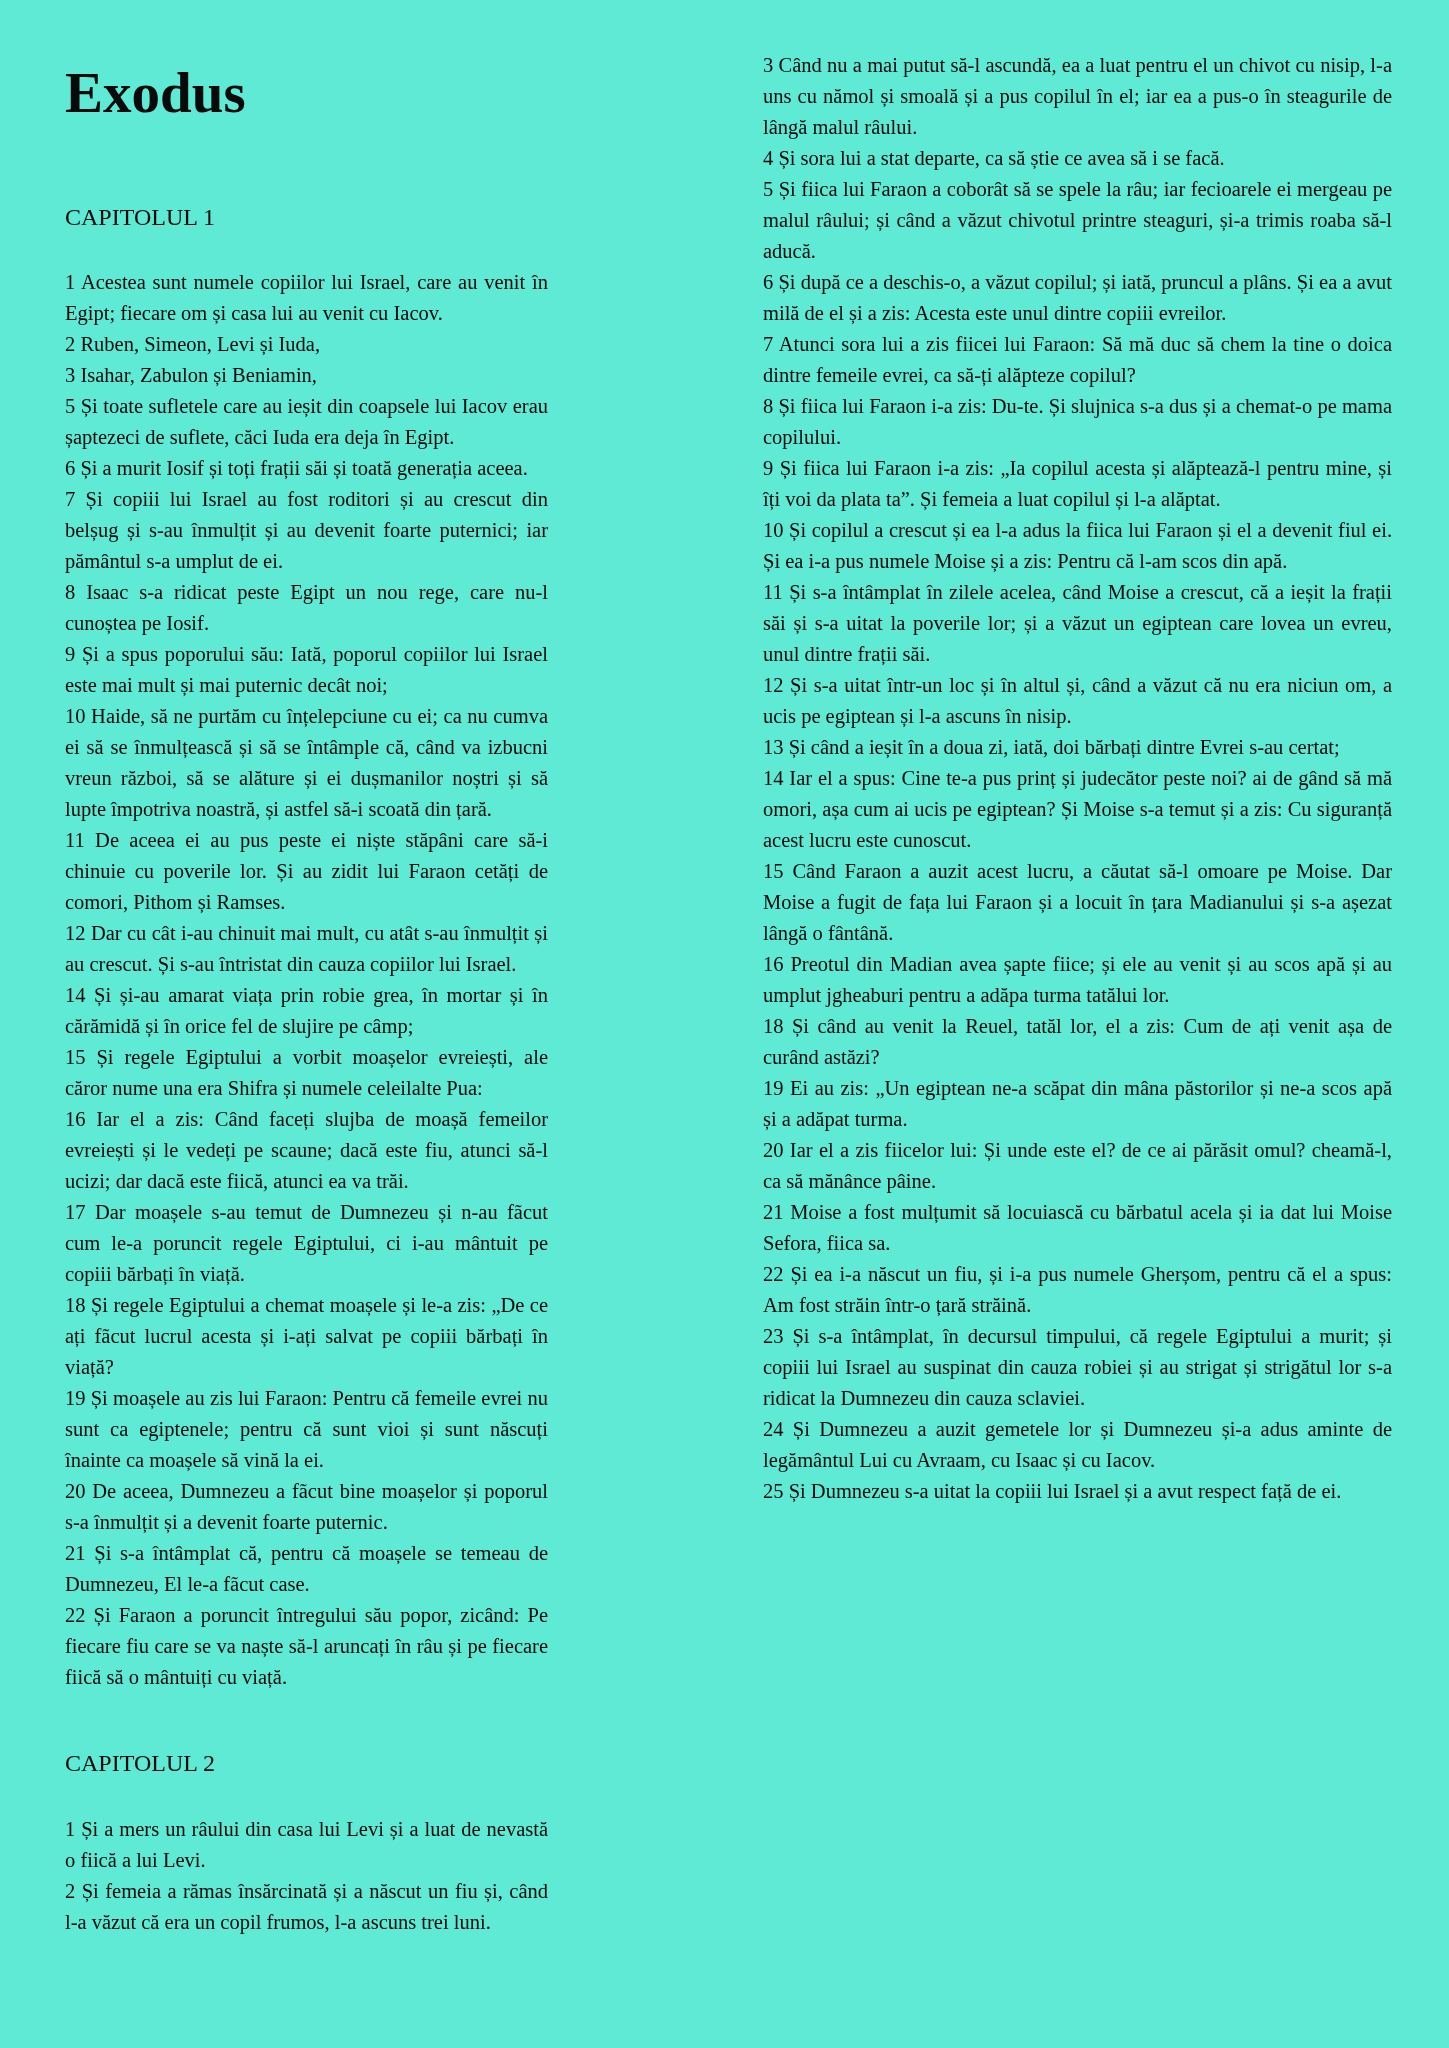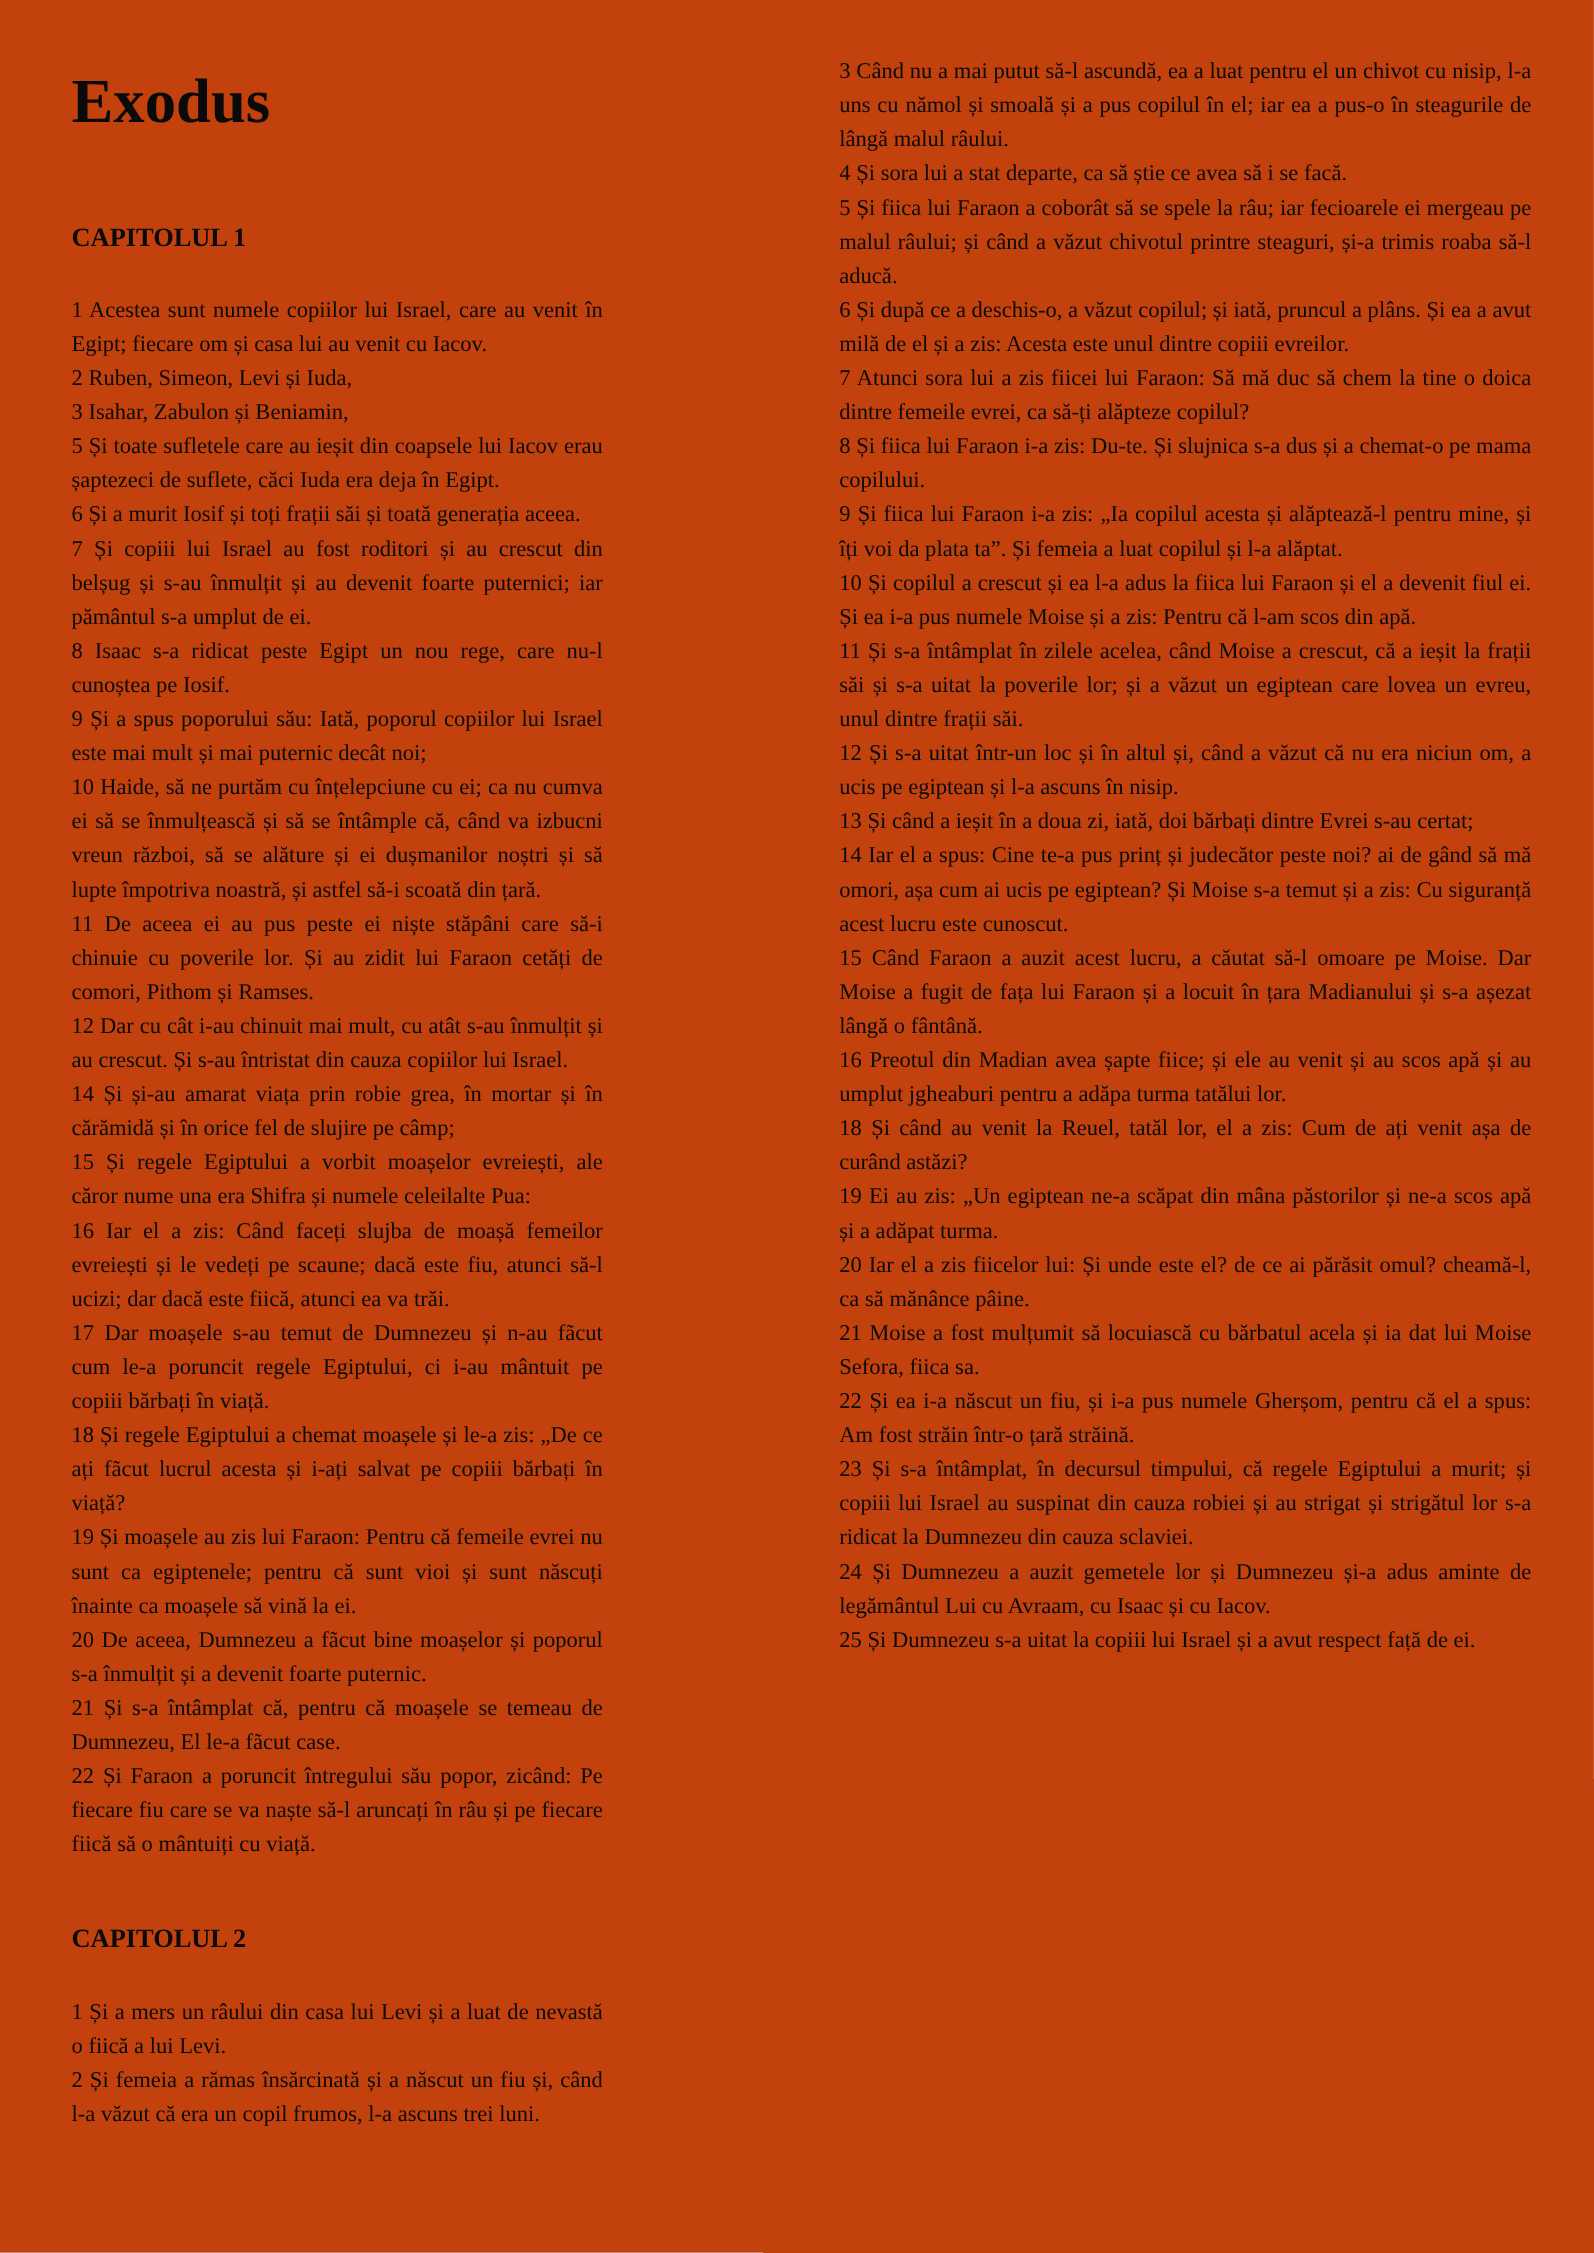--- a/index.html
+++ b/index.html
@@ -4,38 +4,38 @@
 <style>
   html, body {
     margin: 0;
     padding: 0;
     background: #e9e9e9;
   }
   .page {
     position: relative;
     width: 1449px;
     height: 2048px;
-    background: #c2410c;
+    background: #5eead4;
     overflow: hidden;
     font-family: "Liberation Serif", "DejaVu Serif", serif;
     color: #0a0a0a;
   }
   .col { position: absolute; top: 0; }
   .col-left  { left: 65px;  width: 483px; }
   .col-right { left: 763px; width: 629px; padding-top: 50px; box-sizing: border-box; }
 
   .book-title {
     font-size: 57px;
     font-weight: 700;
     line-height: 1.1;
     margin: 62px 0 78px 0;
   }
   .chapter-heading {
     font-size: 24px;
-    font-weight: 700;
+    font-weight: 400;
     line-height: 1.2;
     margin: 56px 0 36px 0;
   }
   .verse {
     margin: 0;
     font-size: 20.5px;
     line-height: 31px;
     text-align: justify;
     text-justify: inter-word;
     font-family: Liberation Serif, serif;

